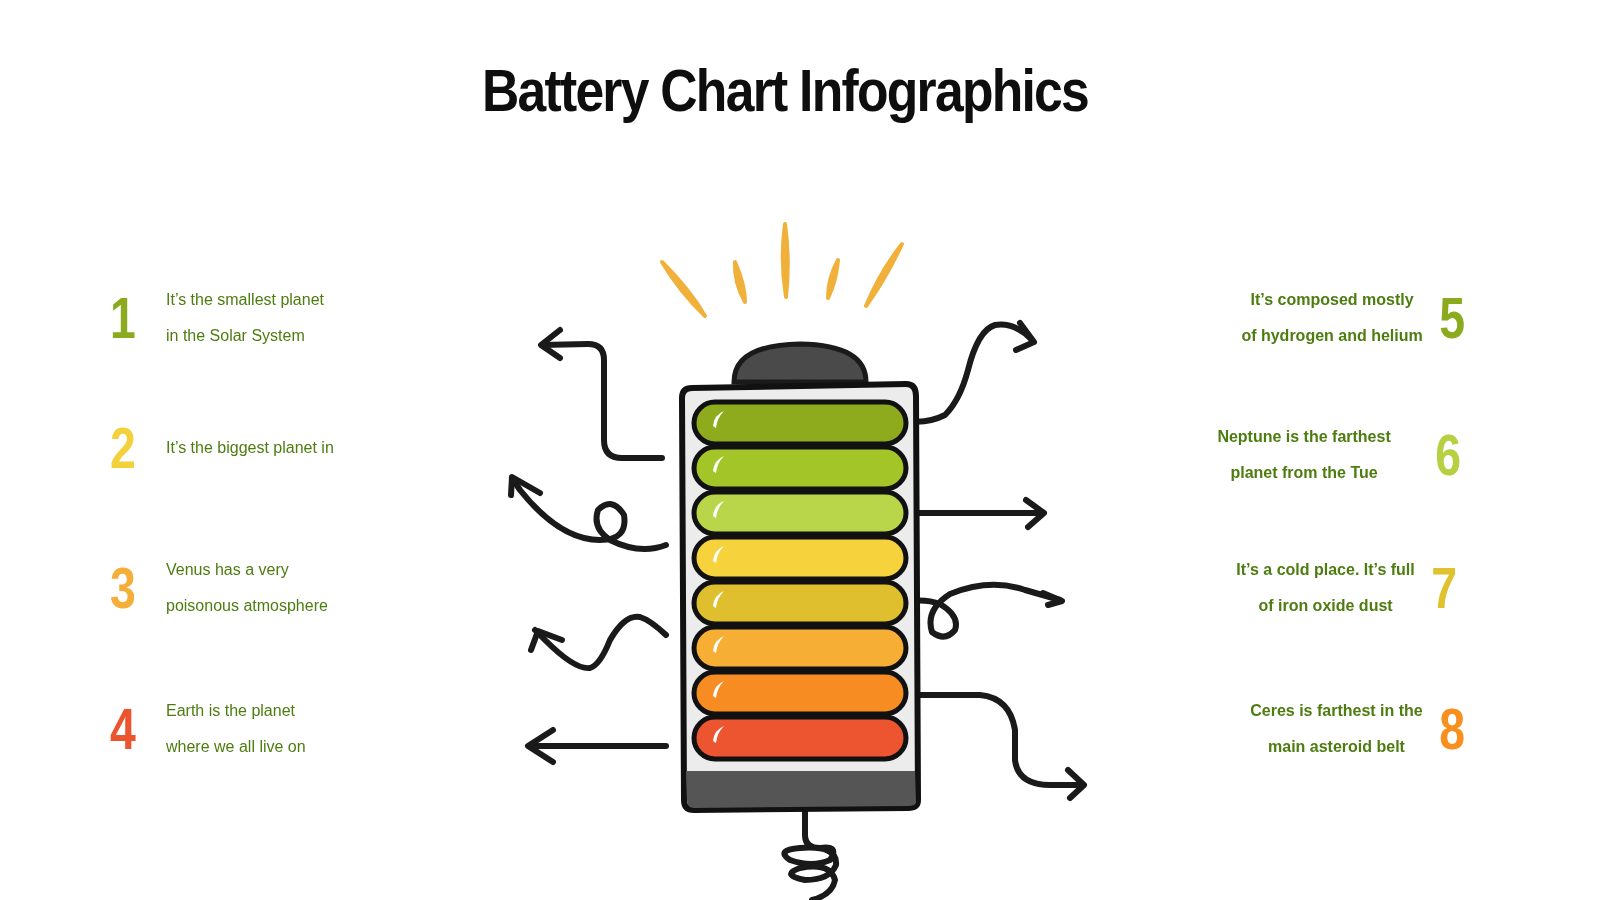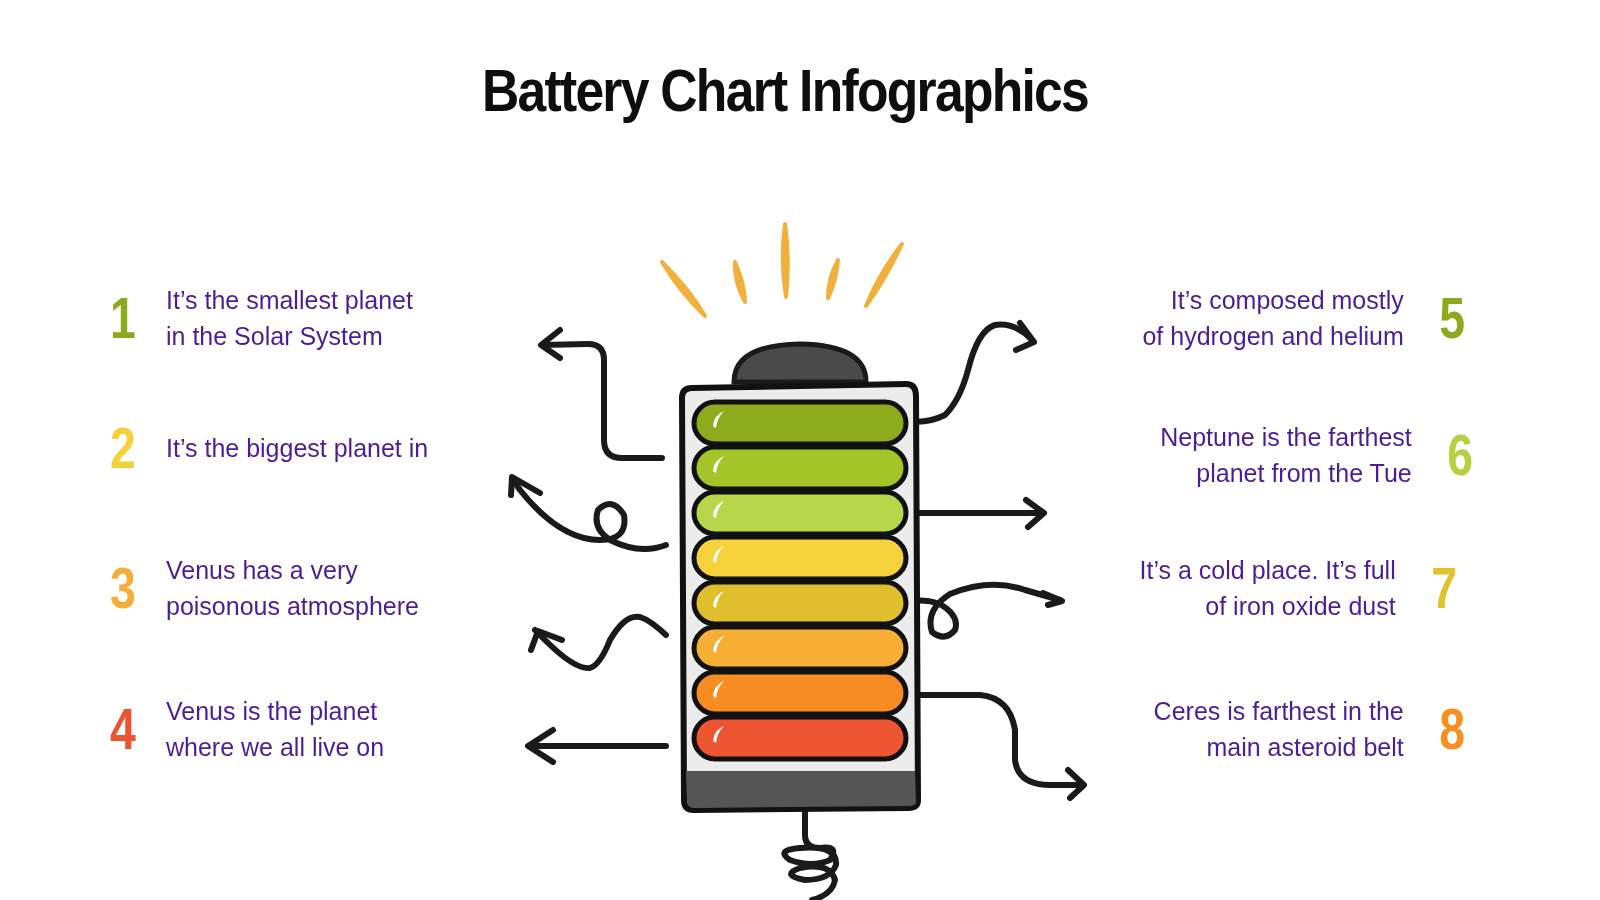--- a/index.html
+++ b/index.html
@@ -1,24 +1,24 @@
 <!DOCTYPE html>
 <html><head>
 <meta charset="utf-8">
 <style>
   html, body { margin:0; padding:0; background:#ffffff; }
   body { width:1600px; height:900px; position:relative; overflow:hidden; font-family:"Liberation Sans", sans-serif; color:#111; }
   .title { position:absolute; left:0; width:1570px; top:56px; text-align:center; font-family:"Liberation Sans", sans-serif; font-weight:700; font-size:60px; letter-spacing:-2px; transform:scaleX(0.86); transform-origin:center; color:#0e0e0e; }
   .item { position:absolute; display:flex; align-items:center; }
   .item .num { font-family:"Liberation Sans", sans-serif; font-weight:700; font-size:58px; line-height:1; transform:scaleX(0.8); }
-  .item .txt { font-size:25px; line-height:36px; color:#4c1d95; }
+  .item .txt { font-size:16px; line-height:36px; color:#4d7c0f; }
   .left .num { width:60px; text-align:left; }
   .left .txt { margin-left:2px; }
   .right { justify-content:flex-end; }
-  .right .txt { text-align:right; margin-right:32px; }
+  .right .txt { text-align:center; margin-right:13px;font-weight:bold; }
   svg.art { position:absolute; left:0; top:0; }
 </style>
 </head>
 <body>
 
 <div class="title">Battery Chart Infographics</div>
 
 <div class="item left" style="left:104px; top:282px;">
   <div class="num" style="color:#8caa1e;">1</div>
   <div class="txt">
@@ -35,33 +35,33 @@
 <div class="item left" style="left:104px; top:552px;">
   <div class="num" style="color:#f5ae38;">3</div>
   <div class="txt">
     <div>Venus has a very</div>
     <div>poisonous atmosphere</div>
   </div>
 </div>
 <div class="item left" style="left:104px; top:693px;">
   <div class="num" style="color:#ec5430;">4</div>
   <div class="txt">
-    <div>Venus is the planet</div>
+    <div>Earth is the planet</div>
     <div>where we all live on</div>
   </div>
 </div>
 
 <div class="item right" style="right:132px; top:282px;">
   <div class="txt">
     <div>It’s composed mostly</div>
     <div>of hydrogen and helium</div>
   </div>
   <div class="num" style="color:#8caa1e;">5</div>
 </div>
-<div class="item right" style="right:124px; top:419px;">
+<div class="item right" style="right:136px; top:419px;gap:28px;">
   <div class="txt">
     <div>Neptune is the farthest</div>
     <div>planet from the Tue</div>
   </div>
   <div class="num" style="color:#b5d142;">6</div>
 </div>
 <div class="item right" style="right:140px; top:552px;">
   <div class="txt">
     <div>It’s a cold place. It’s full</div>
     <div>of iron oxide dust</div>

